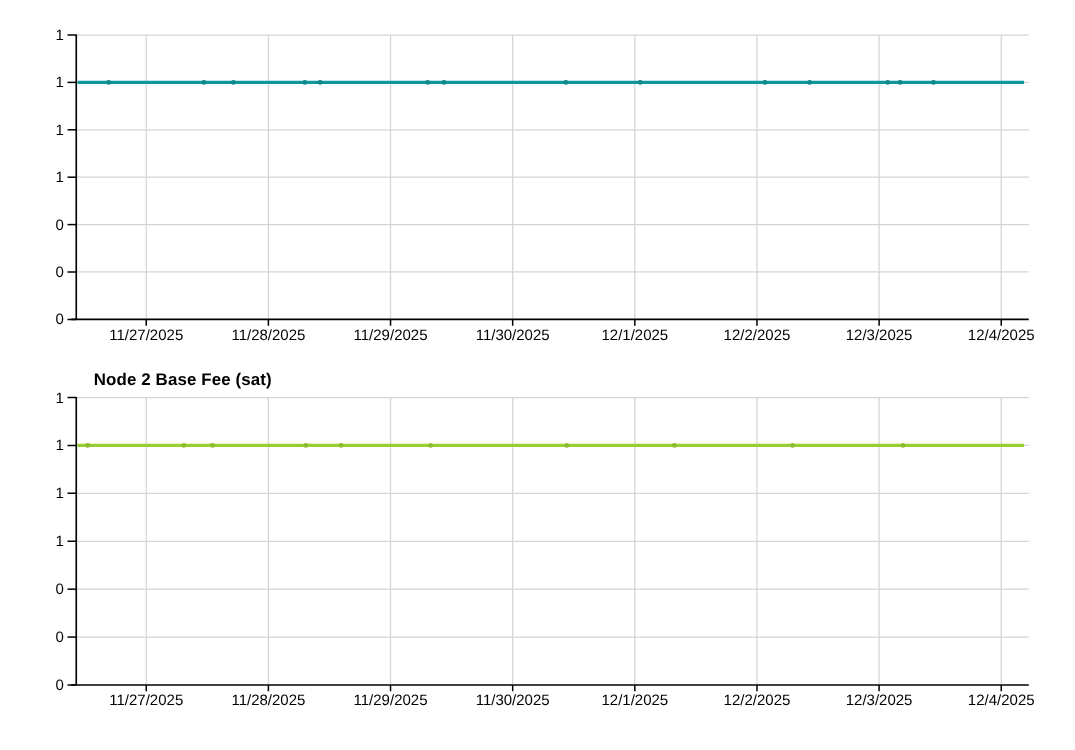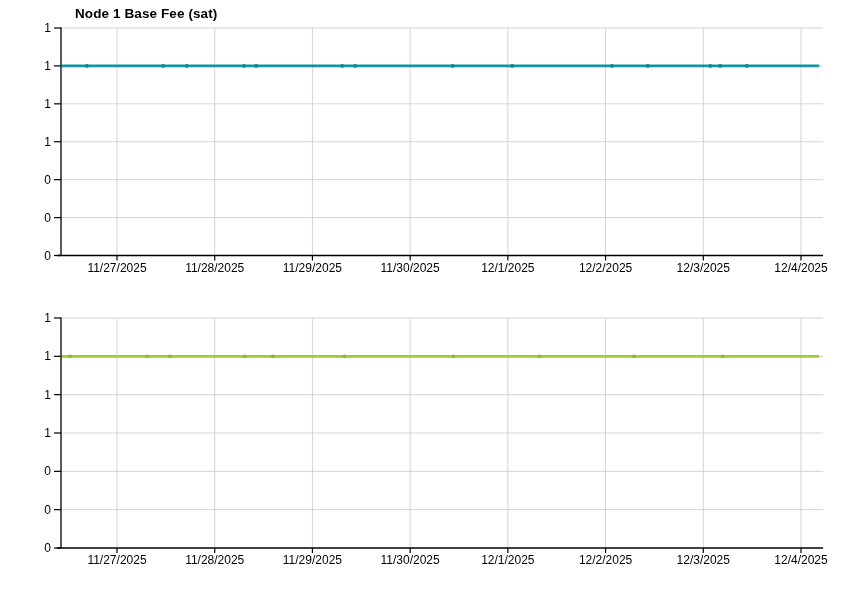--- a/index.html
+++ b/index.html
@@ -36,21 +36,20 @@
     top: 0;
     display: block;
   }
 </style>
 </head>
 <body>
 
 <div class="page">
 
   <section class="chart" style="top:0; height:290px;">
-    <h2 class="chart-title">Node 1 Base Fee (sat)</h2>
     <svg class="plot" width="860" height="290" viewBox="0 0 860 290" id="plot-0">
         <line x1="61" y1="28" x2="823" y2="28" stroke="#d4d4d4" stroke-width="1"></line>
         <line x1="61" y1="65.91666666666666" x2="823" y2="65.91666666666666" stroke="#d4d4d4" stroke-width="1"></line>
         <line x1="61" y1="103.83333333333333" x2="823" y2="103.83333333333333" stroke="#d4d4d4" stroke-width="1"></line>
         <line x1="61" y1="141.75" x2="823" y2="141.75" stroke="#d4d4d4" stroke-width="1"></line>
         <line x1="61" y1="179.66666666666666" x2="823" y2="179.66666666666666" stroke="#d4d4d4" stroke-width="1"></line>
         <line x1="61" y1="217.58333333333334" x2="823" y2="217.58333333333334" stroke="#d4d4d4" stroke-width="1"></line>
         <line x1="117" y1="28" x2="117" y2="255.5" stroke="#d4d4d4" stroke-width="1"></line>
         <line x1="214.71428571428572" y1="28" x2="214.71428571428572" y2="255.5" stroke="#d4d4d4" stroke-width="1"></line>
         <line x1="312.42857142857144" y1="28" x2="312.42857142857144" y2="255.5" stroke="#d4d4d4" stroke-width="1"></line>
@@ -103,20 +102,21 @@
         <line x1="605.5714285714286" y1="255.5" x2="605.5714285714286" y2="260.5" stroke="#000000" stroke-width="1.2"></line>
         <text x="605.5714285714286" y="272" text-anchor="middle" font-size="12" fill="#000000">12/2/2025</text>
         <line x1="703.2857142857143" y1="255.5" x2="703.2857142857143" y2="260.5" stroke="#000000" stroke-width="1.2"></line>
         <text x="703.2857142857143" y="272" text-anchor="middle" font-size="12" fill="#000000">12/3/2025</text>
         <line x1="801" y1="255.5" x2="801" y2="260.5" stroke="#000000" stroke-width="1.2"></line>
         <text x="801" y="272" text-anchor="middle" font-size="12" fill="#000000">12/4/2025</text>
       </svg>
   </section>
 
   <section class="chart" style="top:290px; height:310px;">
+    <h2 class="chart-title">Node 2 Base Fee (sat)</h2>
     <svg class="plot" width="860" height="310" viewBox="0 0 860 310" id="plot-1">
         <line x1="61" y1="28" x2="823" y2="28" stroke="#d4d4d4" stroke-width="1"></line>
         <line x1="61" y1="66.33333333333334" x2="823" y2="66.33333333333334" stroke="#d4d4d4" stroke-width="1"></line>
         <line x1="61" y1="104.66666666666667" x2="823" y2="104.66666666666667" stroke="#d4d4d4" stroke-width="1"></line>
         <line x1="61" y1="143" x2="823" y2="143" stroke="#d4d4d4" stroke-width="1"></line>
         <line x1="61" y1="181.33333333333334" x2="823" y2="181.33333333333334" stroke="#d4d4d4" stroke-width="1"></line>
         <line x1="61" y1="219.66666666666666" x2="823" y2="219.66666666666666" stroke="#d4d4d4" stroke-width="1"></line>
         <line x1="117" y1="28" x2="117" y2="258" stroke="#d4d4d4" stroke-width="1"></line>
         <line x1="214.71428571428572" y1="28" x2="214.71428571428572" y2="258" stroke="#d4d4d4" stroke-width="1"></line>
         <line x1="312.42857142857144" y1="28" x2="312.42857142857144" y2="258" stroke="#d4d4d4" stroke-width="1"></line>

